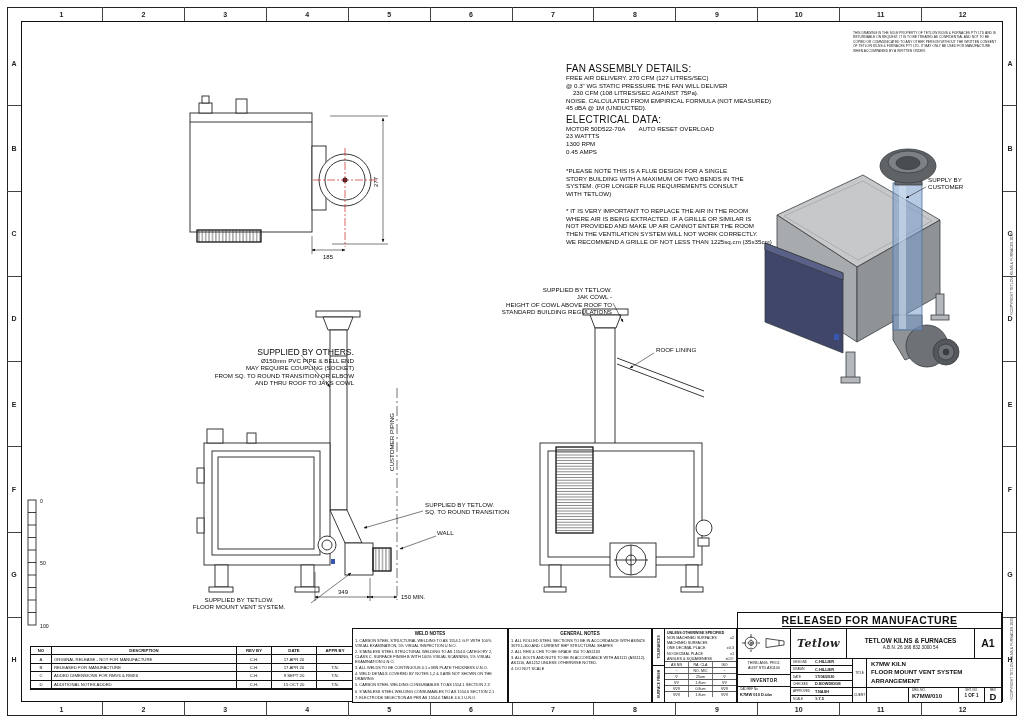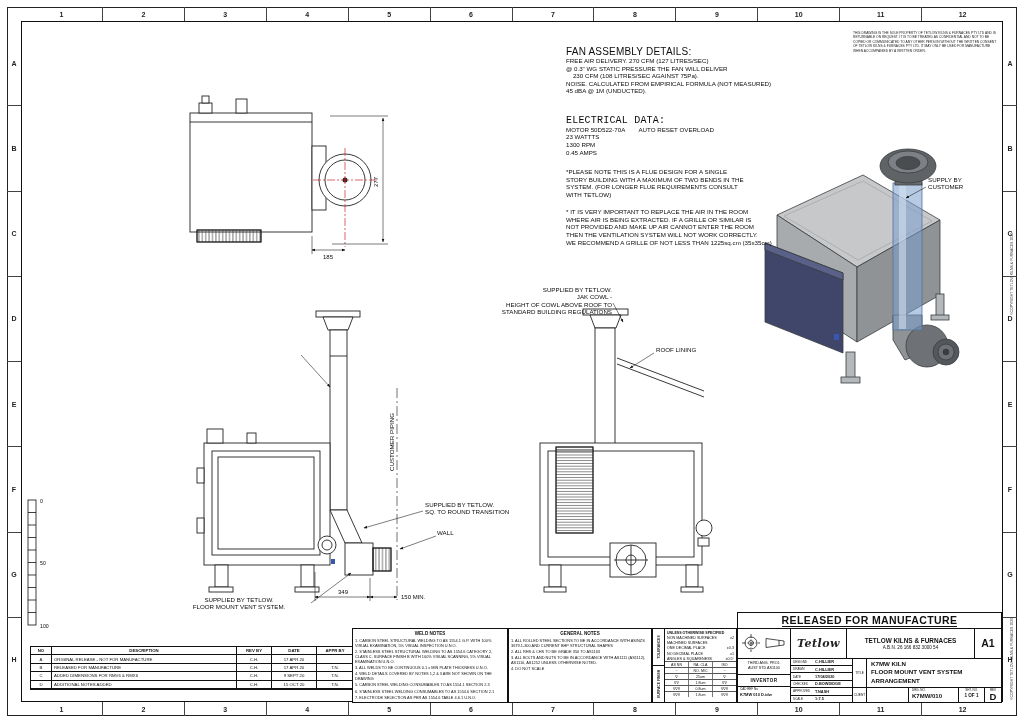--- a/index.html
+++ b/index.html
@@ -300,43 +300,50 @@
       <rect x="899" y="184" width="7" height="145" fill="rgba(215,228,242,0.55)" stroke="none"></rect>
       <rect x="895" y="172" width="27" height="13" fill="#6a6d70"></rect>
       <ellipse cx="908" cy="166" rx="28" ry="17" fill="#606366"></ellipse>
       <ellipse cx="908" cy="162" rx="20" ry="11" fill="#7d8084"></ellipse>
       <ellipse cx="908" cy="163" rx="12" ry="6.5" fill="#4a4d50"></ellipse>
       <rect x="834" y="334" width="5" height="6" fill="#3a57b0" stroke="none"></rect>
     </g>
     <line x1="926" y1="187" x2="906" y2="198" stroke="#111" stroke-width="0.55" marker-end="url(#ar)"></line>
   </svg>
 
-  <div class="abs" style="left:566px;top:46px;width:252px;">
+  <div class="abs" style="left:566px;top:63px;width:252px;">
     <div class="blk-title">FAN ASSEMBLY DETAILS:</div>
     <div class="blk-body pre">FREE AIR DELIVERY. 270 CFM (127 LITRES/SEC)
 @ 0.3" WG STATIC PRESSURE THE FAN WILL DELIVER
     230 CFM (108 LITRES/SEC AGAINST 75Pa).
 NOISE. CALCULATED FROM EMPIRICAL FORMULA (NOT MEASURED)
 45 dBA @ 1M (UNDUCTED).</div>
-    <div class="blk-title" style="margin-top:20px;font-family:Liberation Mono, monospace;">ELECTRICAL DATA:</div>
+    <div class="blk-title" style="margin-top:2px;">ELECTRICAL DATA:</div>
     <div class="blk-body pre">MOTOR 50D522-70A        AUTO RESET OVERLOAD
 23 WATTTS
 1300 RPM
 0.45 AMPS</div>
     <div class="blk-body pre" style="margin-top:12px;">*PLEASE NOTE THIS IS A FLUE DESIGN FOR A SINGLE
 STORY BUILDING WITH A MAXIMUM OF TWO BENDS IN THE
 SYSTEM. (FOR LONGER FLUE REQUIREMENTS CONSULT
 WITH TETLOW)</div>
     <div class="blk-body pre" style="margin-top:10px;">* IT IS VERY IMPORTANT TO REPLACE THE AIR IN THE ROOM
 WHERE AIR IS BEING EXTRACTED. IF A GRILLE OR SIMILAR IS
 NOT PROVIDED AND MAKE UP AIR CANNOT ENTER THE ROOM
 THEN THE VENTILATION SYSTEM WILL NOT WORK CORRECTLY.
 WE RECOMMEND A GRILLE OF NOT LESS THAN 1225sq.cm (35x35cm)</div>
   </div>
 
+  <div class="abs" style="left:172px;top:347px;width:182px;text-align:right;">
+    <div class="callout-title">SUPPLIED BY OTHERS.</div>
+    <div class="callout pre">Ø150mm PVC PIPE &amp; BELL END
+MAY REQUIRE COUPLING (SOCKET)
+FROM SQ. TO ROUND TRANSITION OR ELBOW
+AND THRU ROOF TO JAKS COWL</div>
+  </div>
 
   <div class="abs callout pre" style="left:440px;top:286px;width:172px;text-align:right;">SUPPLIED BY TETLOW.
 JAK COWL -
 HEIGHT OF COWL ABOVE ROOF TO
 STANDARD BUILDING REGULATIONS</div>
   <div class="abs callout" style="left:656px;top:346px;">ROOF LINING</div>
   <div class="abs callout pre" style="left:425px;top:501px;width:112px;">SUPPLIED BY TETLOW.
 SQ. TO ROUND TRANSITION</div>
   <div class="abs callout" style="left:437px;top:529px;">WALL</div>
   <div class="abs callout pre" style="left:166px;top:596px;width:146px;text-align:center;">SUPPLIED BY TETLOW.

